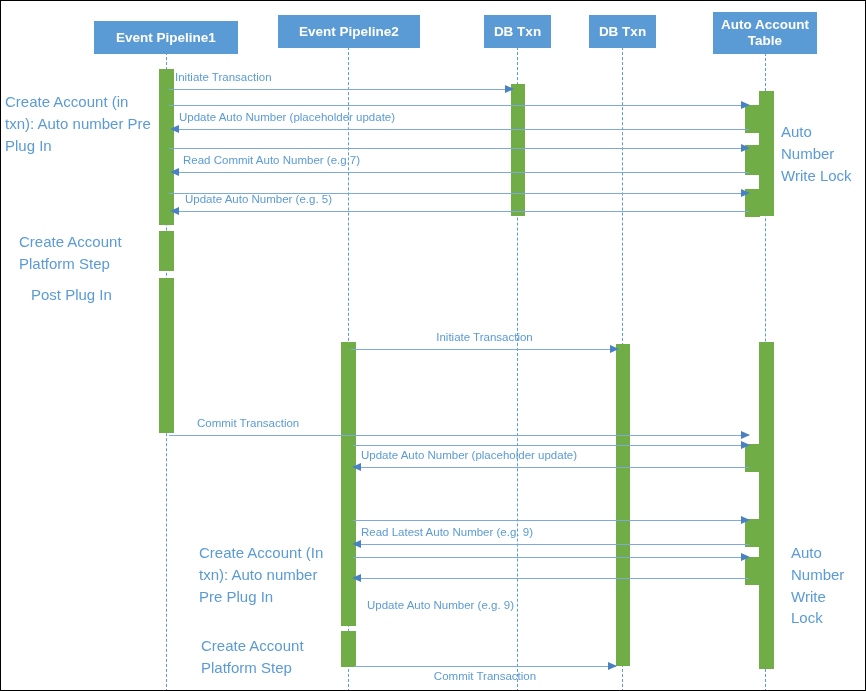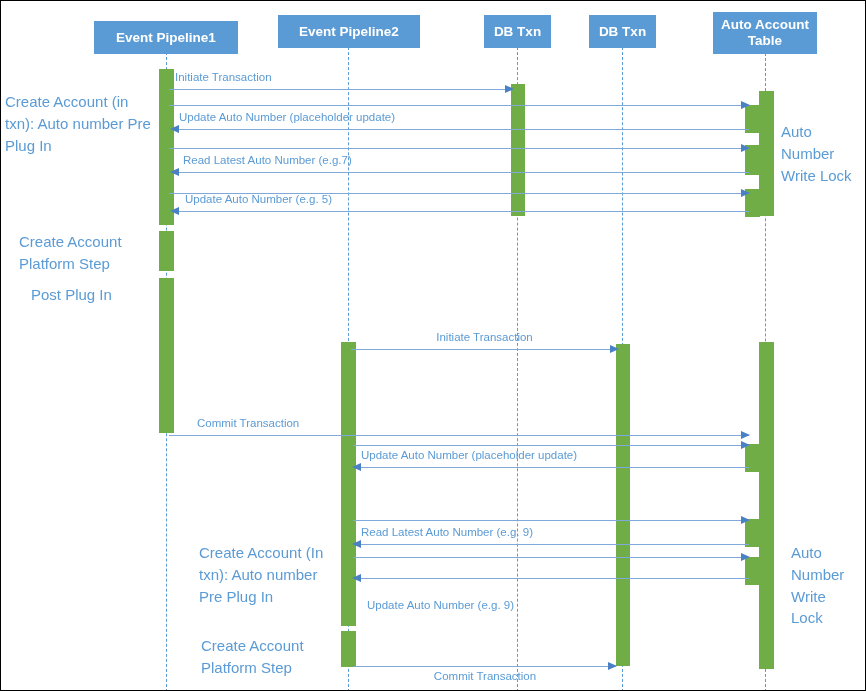--- a/index.html
+++ b/index.html
@@ -137,21 +137,21 @@
   </div>
 
   <div class="msg right" style="left:168px;top:147px;width:580px;">
     <div class="line"></div>
     <div class="head"></div>
   </div>
 
   <div class="msg left" style="left:170px;top:171px;width:578px;">
     <div class="line"></div>
     <div class="head"></div>
-    <div class="label lbl-left" style="left:12px;">Read Latest Auto Number (e.g.7)</div>
+    <div class="label lbl-left" style="left:12px;">Read Commit Auto Number (e.g.7)</div>
   </div>
 
   <div class="msg right" style="left:168px;top:192px;width:580px;">
     <div class="line"></div>
     <div class="head"></div>
   </div>
 
   <div class="msg left" style="left:170px;top:210px;width:578px;">
     <div class="line"></div>
     <div class="head"></div>

